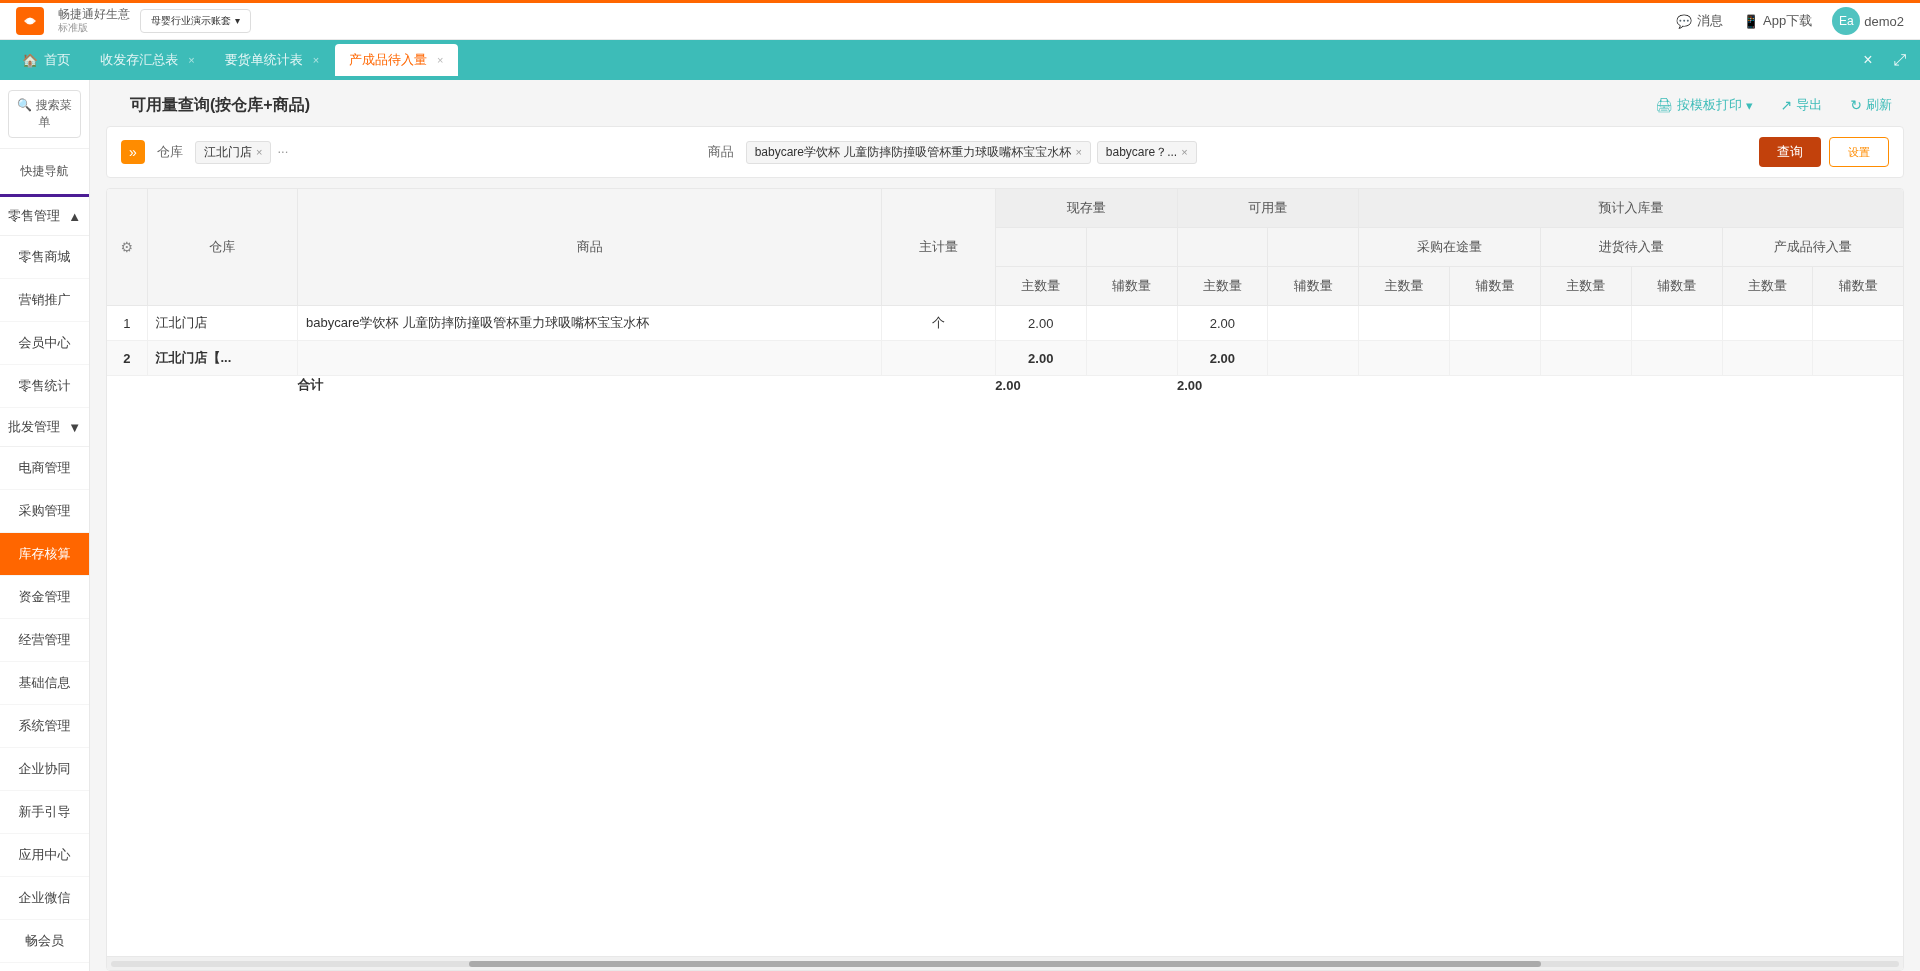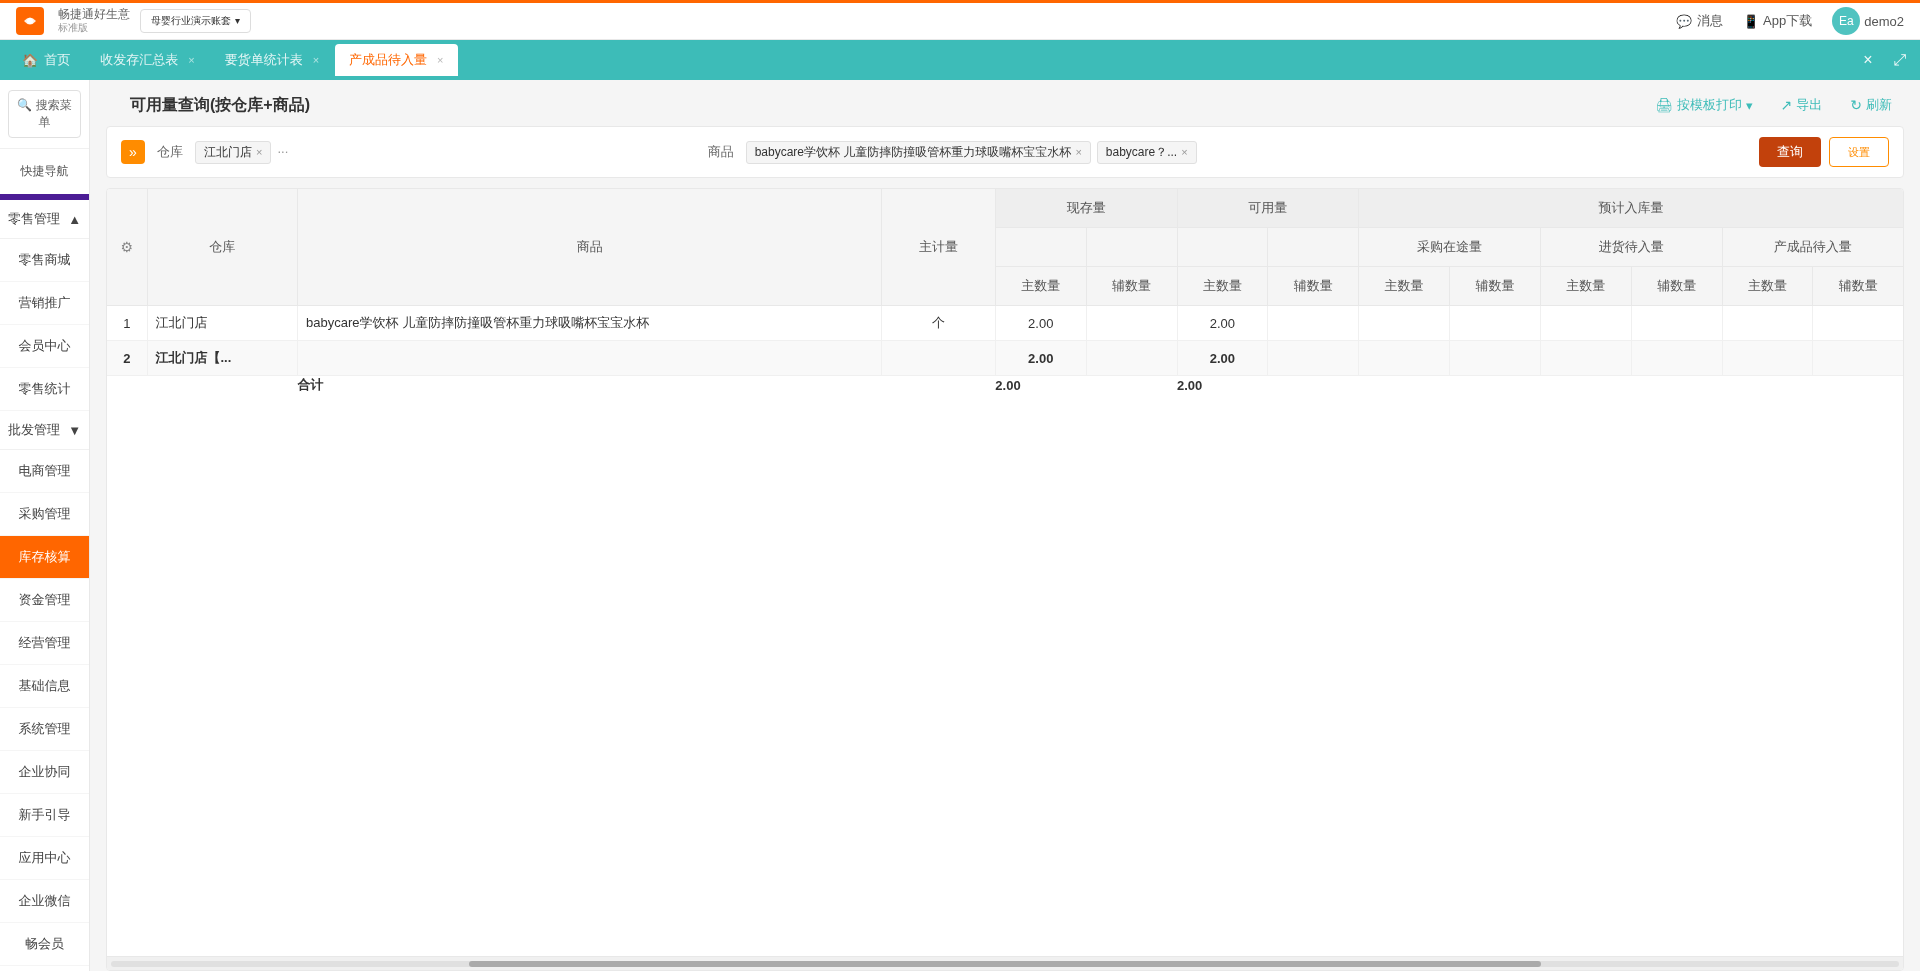--- a/index.html
+++ b/index.html
@@ -26,21 +26,21 @@
     .nav-tabs-right { margin-left: auto; display: flex; align-items: center; gap: 8px; }
     .nav-tab-icon { width: 24px; height: 24px; display: flex; align-items: center; justify-content: center; color: rgba(255,255,255,0.9); cursor: pointer; font-size: 16px; }
 
     
     .main-layout { display: flex; flex: 1; overflow: hidden; }
 
     
     .sidebar { width: 90px; background: #fff; border-right: 1px solid #e8e8e8; display: flex; flex-direction: column; flex-shrink: 0; overflow-y: auto; }
     .sidebar-search { padding: 10px 8px; border-bottom: 1px solid #f0f0f0; }
     .sidebar-search-btn { width: 100%; padding: 6px; background: #fff; border: 1px solid #e0e0e0; border-radius: 4px; font-size: 12px; color: #666; cursor: pointer; text-align: center; }
-    .sidebar-nav-btn { padding: 8px; text-align: center; border-bottom: 6px solid #4c1d95; }
+    .sidebar-nav-btn { padding: 8px; text-align: center; border-bottom: 3px solid #4c1d95; }
     .sidebar-nav-text { font-size: 12px; color: #555; cursor: pointer; display: block; padding: 6px 4px; }
     .sidebar-item { padding: 12px 8px; text-align: center; cursor: pointer; border-bottom: 1px solid #f5f5f5; font-size: 13px; color: #444; display: flex; align-items: center; justify-content: space-between; }
     .sidebar-item.active { background: #ff6600; color: #fff; }
     .sidebar-item .item-label { flex: 1; text-align: center; }
     .sidebar-group-header { padding: 10px 8px; text-align: center; cursor: pointer; font-size: 13px; color: #444; display: flex; align-items: center; justify-content: space-between; border-bottom: 1px solid #f0f0f0; }
 
     
     .content { flex: 1; display: flex; flex-direction: column; overflow: hidden; background: #f5f5f5; }
 
     

